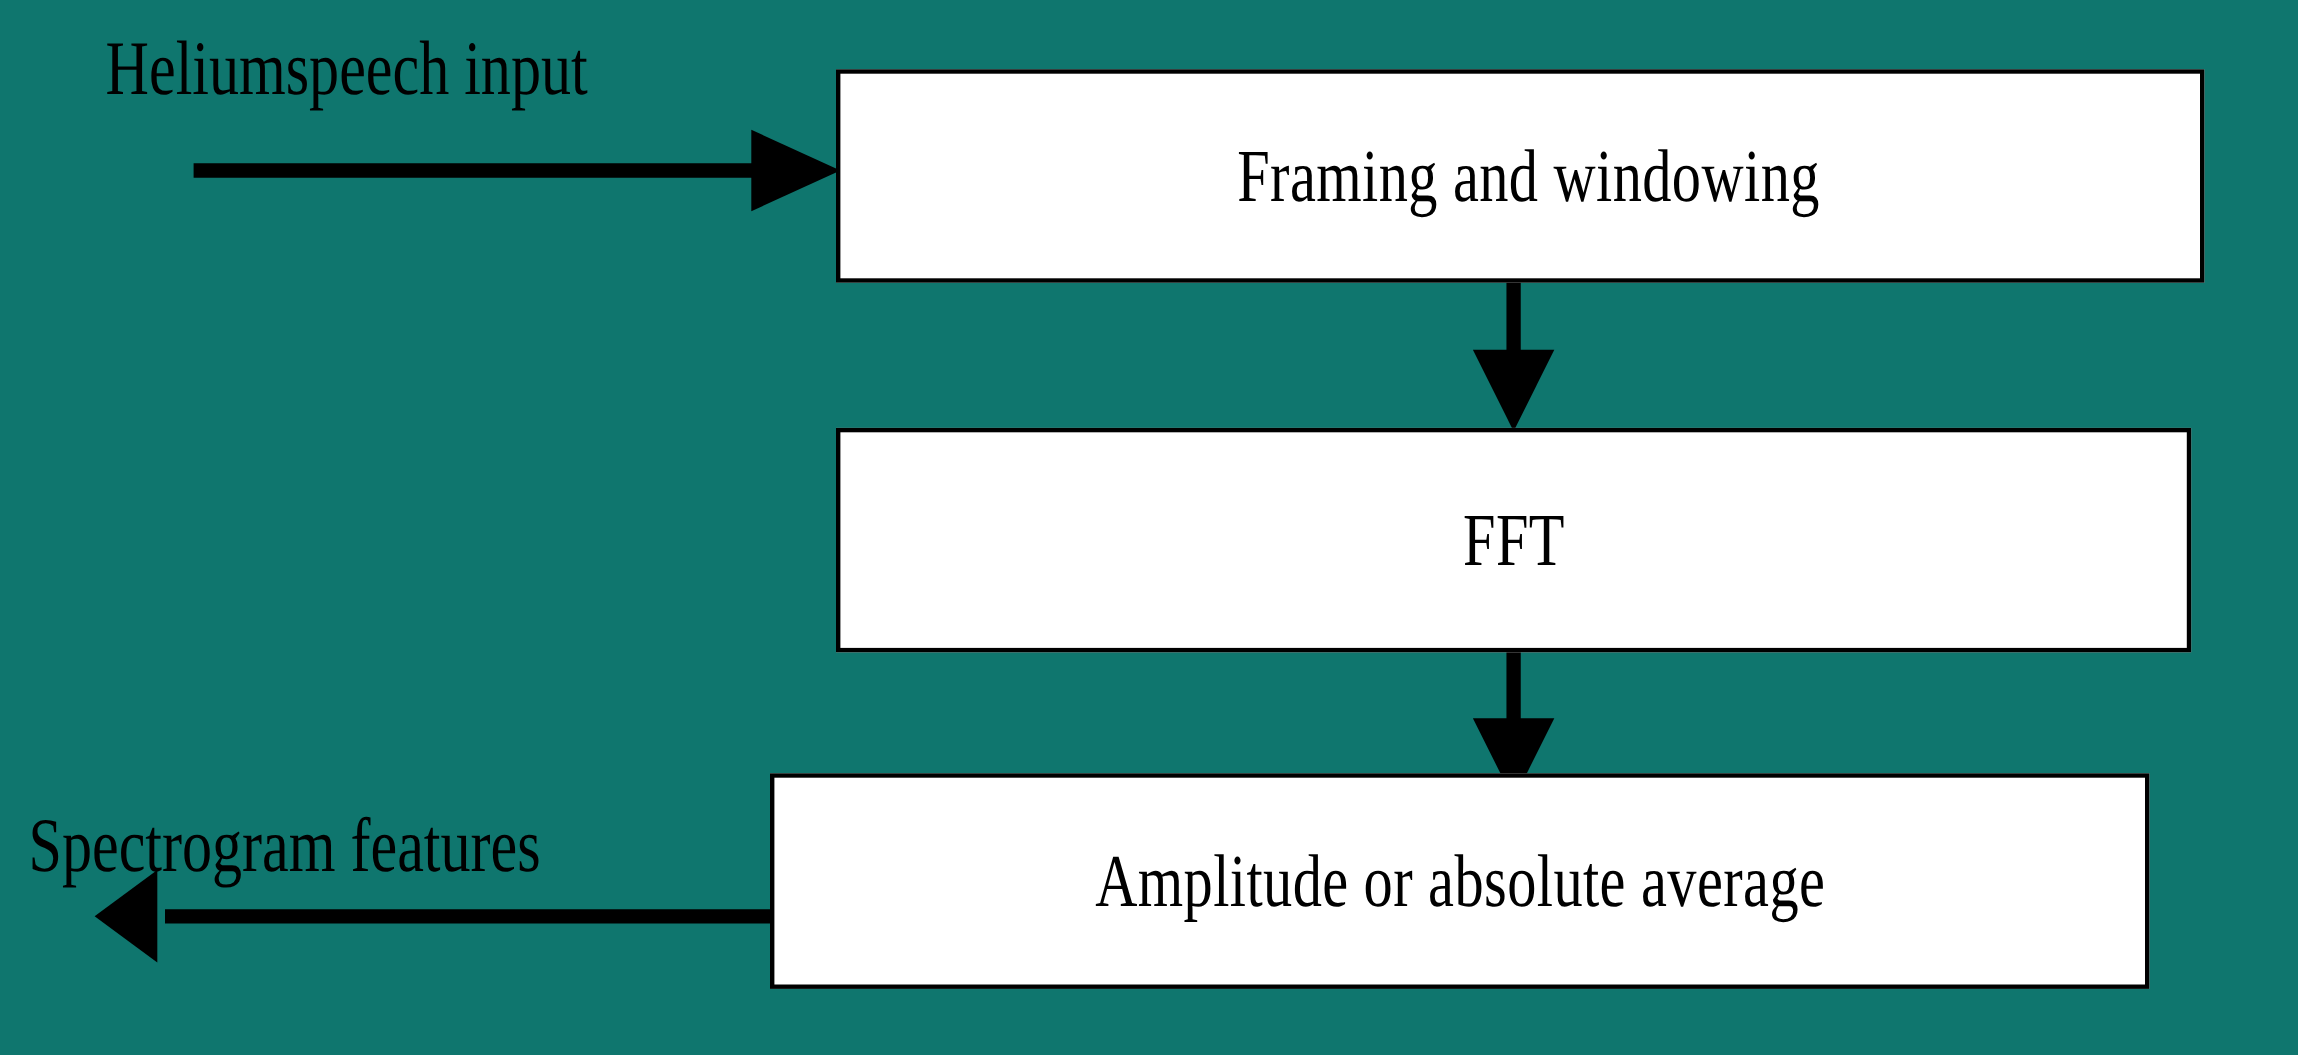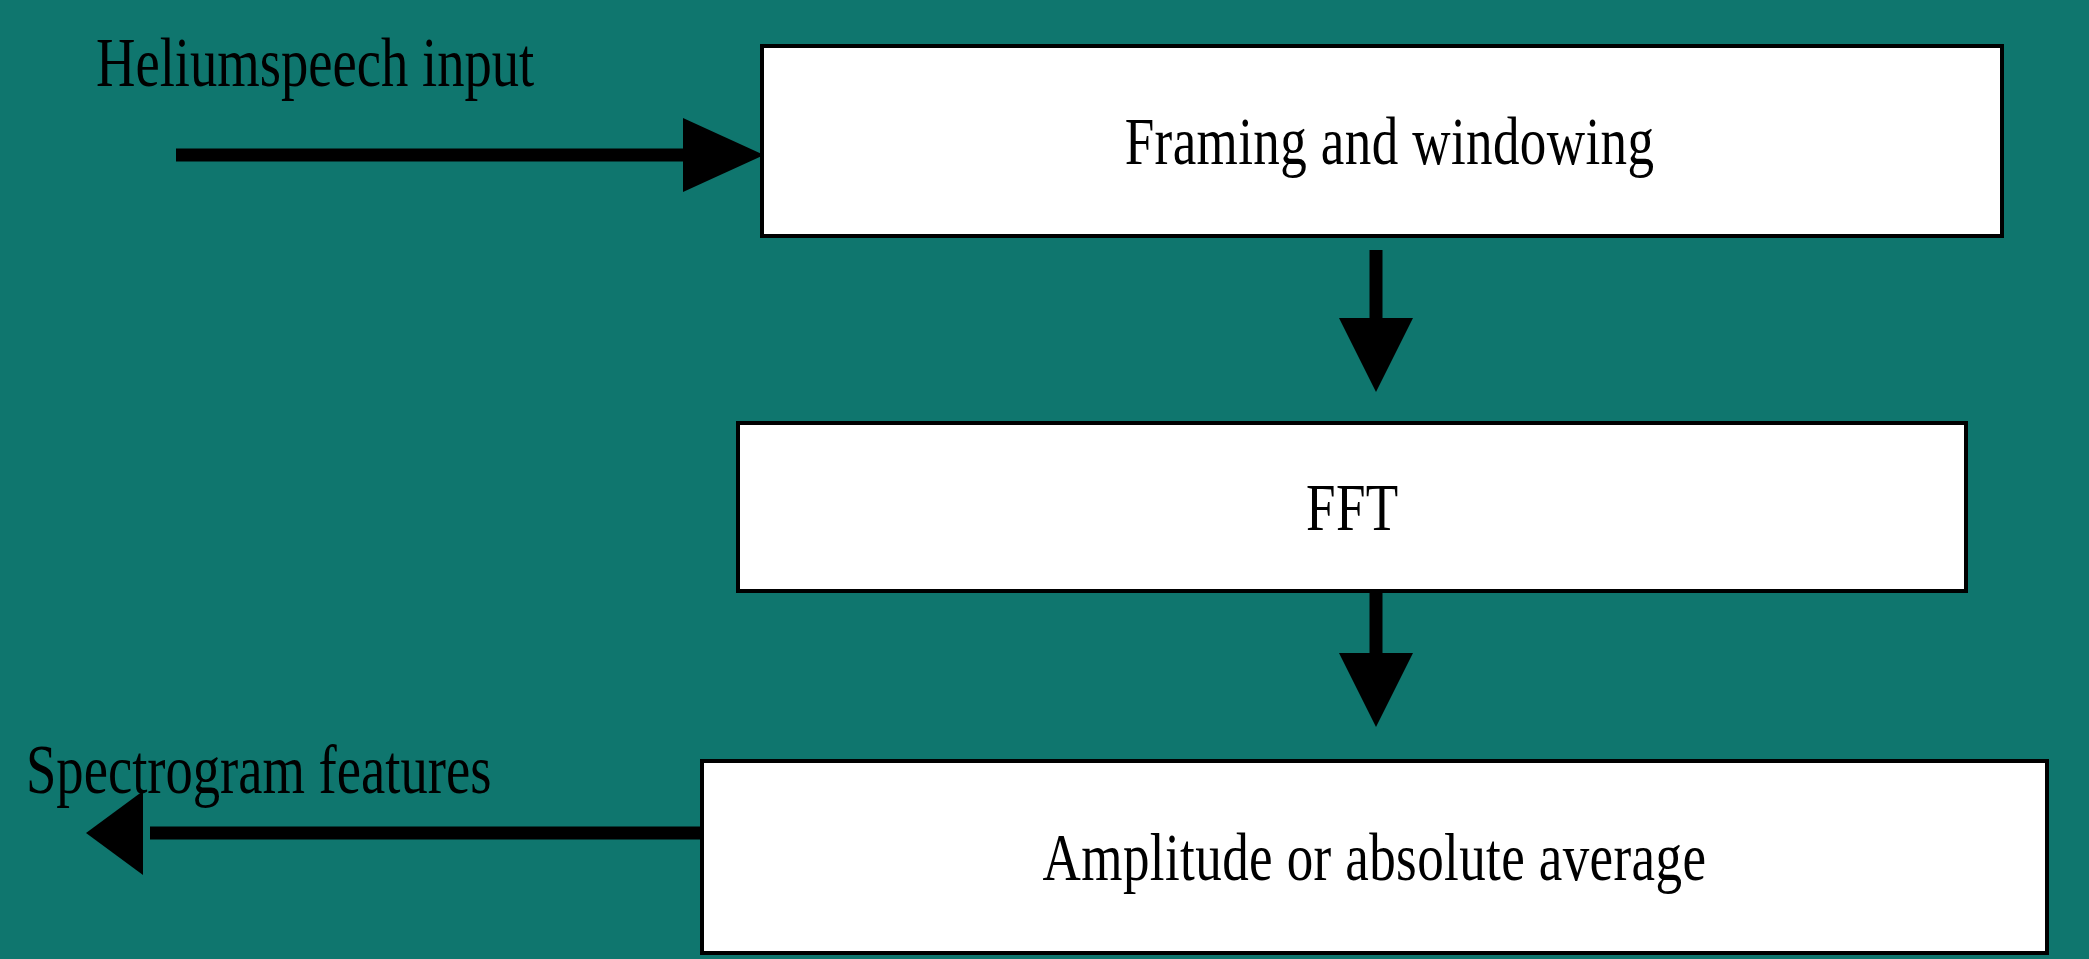--- a/index.html
+++ b/index.html
@@ -37,36 +37,35 @@
     color: #000000;
     font-size: 68px;
     line-height: 1;
     white-space: nowrap;
     transform: scaleX(0.78);
     transform-origin: center center;
     letter-spacing: 0.5px;
   }
   #box-framing {
     left: 760px;
-    top: 44px;
+    top: 63px;
     width: 1244px;
     height: 194px;
     padding-left: 16px;
   }
   #box-fft {
-    left: 736px;
+    left: 760px;
     top: 389px;
     width: 1232px;
-    height: 172px;
-    margin-top: 32px;
+    height: 204px;
   }
   #box-amplitude {
     left: 700px;
-    top: 759px;
-    width: 1349px;
+    top: 703px;
+    width: 1254px;
     height: 196px;
   }
   .edge-label {
     position: absolute;
     font-family: "Liberation Serif", "DejaVu Serif", serif;
     color: #000000;
     font-size: 70px;
     line-height: 1;
     white-space: nowrap;
     transform: scaleX(0.78);

